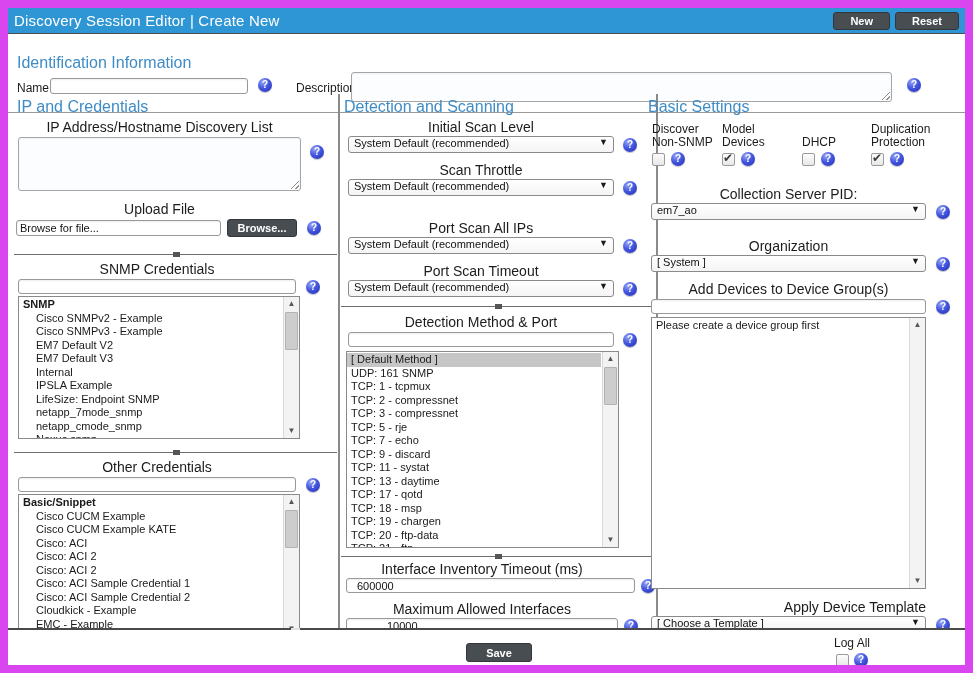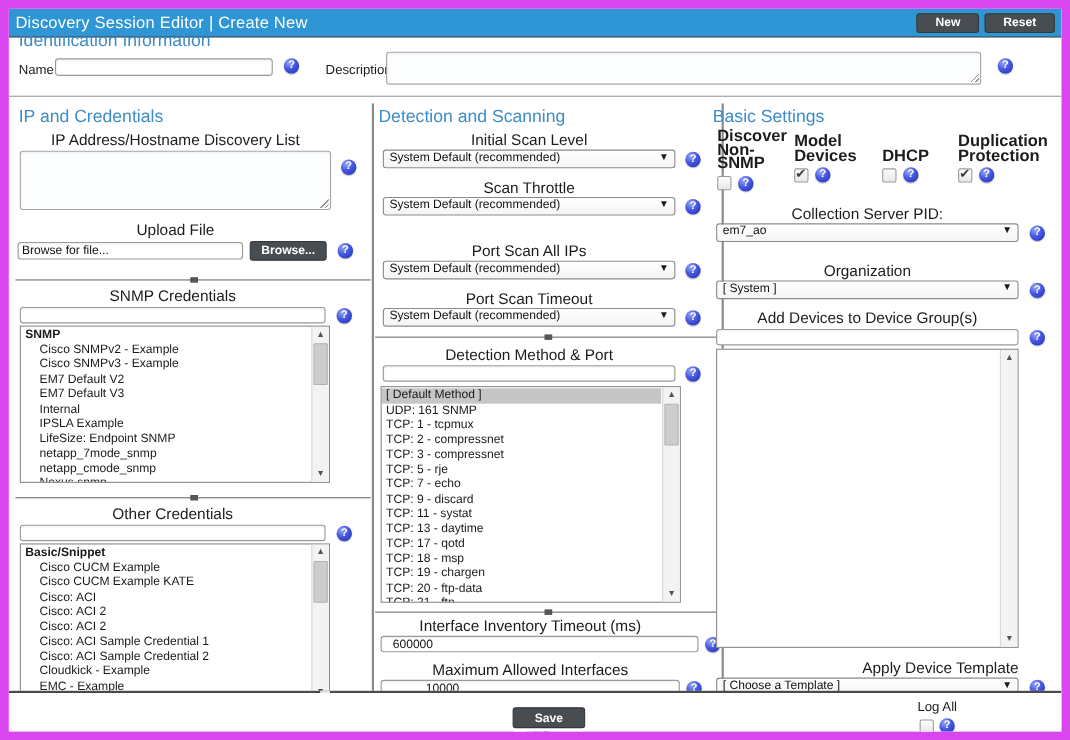--- a/index.html
+++ b/index.html
@@ -15,21 +15,21 @@
     display:flex; align-items:center; padding:0 6px;
   }
   .titlebar .title { color:#fff; font-size:15px; letter-spacing:.2px; }
   .tb-buttons { margin-left:auto; display:flex; gap:5px; }
   .dbtn {
     background:#484d52; color:#fff; font-size:11px; font-weight:bold;
     border:1px solid #33373b; border-radius:3px; height:18px;
     display:flex; align-items:center; justify-content:center; padding:0 16px; cursor:pointer;
   }
   
-  .id-panel { position:absolute; top:16px; left:0; right:0; height:64px; border-bottom:1px solid #9a9a9a; }
+  .id-panel { position:absolute; top:41px; left:0; right:0; height:64px; border-bottom:1px solid #9a9a9a; }
   .sec-title { font-size:16px; color:#3e8cc7; }
   .id-panel .sec-title { position:absolute; left:9px; top:5px; }
   .flabel { font-size:12px; color:#1c1c1c; }
   .ti {
     height:16px; border:1px solid #999; border-radius:3px; background:#fff;
     font-size:11px; color:#111; padding:0 3px;
     box-shadow:inset 0 1px 2px rgba(0,0,0,.07);
   }
   .ta {
     border:1px solid #a5a5a5; border-radius:3px; background:#fbfdfe;
@@ -81,21 +81,21 @@
   .sep { height:1px; background:#6e6e6e; position:relative; }
   .sep-handle { position:absolute; left:50%; top:-2px; margin-left:-3px; width:7px; height:5px; background:#555; }
   .cb {
     width:13px; height:13px; min-width:13px; border:1px solid #9a9a9a; border-radius:2px;
     background:linear-gradient(#fdfdfd,#e7e7e7); position:relative; cursor:pointer;
   }
   .cb .mark { position:absolute; top:-3px; left:0px; font-size:12px; color:#3c3c3c; }
   
   .cb-groups { position:relative; height:48px; margin-top:2px; }
   .cb-group { position:absolute; top:0; width:68px; height:48px; display:flex; flex-direction:column; }
-  .cb-group .glabel { font-size:15px; color:#1c1c1c; line-height:12.5px; margin-top:auto;font-weight:bold; }
+  .cb-group .glabel { font-size:12px; color:#1c1c1c; line-height:12.5px; margin-top:auto; }
   .cb-group .grow { display:flex; align-items:center; gap:6px; margin-top:4px; }
   
   .footer { position:absolute; left:0; right:0; top:620px; bottom:0; border-top:2px solid #4a4a4a; background:#fff; }
   .footer-notch { position:absolute; top:-2px; left:283px; width:9px; height:2px; background:#e2e2e2; }
   .savebtn { position:absolute; left:458px; top:13px; width:66px; height:19px; }
   .logall { position:absolute; right:90px; top:3px; width:46px; text-align:center; }
   .logall .lrow { display:flex; align-items:center; justify-content:center; gap:5px; margin-top:2px; }
 </style>
 </head>
 <body>
@@ -335,20 +335,21 @@
     <span class="center-label" style="width:275px;margin:9px 0 2px 6px;">Add Devices to Device Group(s)</span>
     <div class="frow">
       <input class="ti" style="margin-left: 6px; width: 275px; height: 15px;" value="">
       <span class="help" style="margin-left:10px;">?</span>
     </div>
     <div class="listbox" style="margin:3px 0 0 6px;width:275px;height:272px;">
       <div class="vscroll">
         <span class="sarr up">▲</span>
         <span class="sarr down">▼</span>
       </div>
+    <div class="li">Please create a device group first</div>
       </div>
     <span class="center-label" style="width:275px;margin:10px 0 1px 6px;text-align:right;">Apply Device Template</span>
     <div class="frow">
       <div class="select" style="margin-left:6px;width:275px;">
         <span class="select-value">[ Choose a Template ]</span>
         <span class="select-arrow">▼</span>
       </div>
       <span class="help" style="margin-left:10px;">?</span>
     </div>
   </div>

